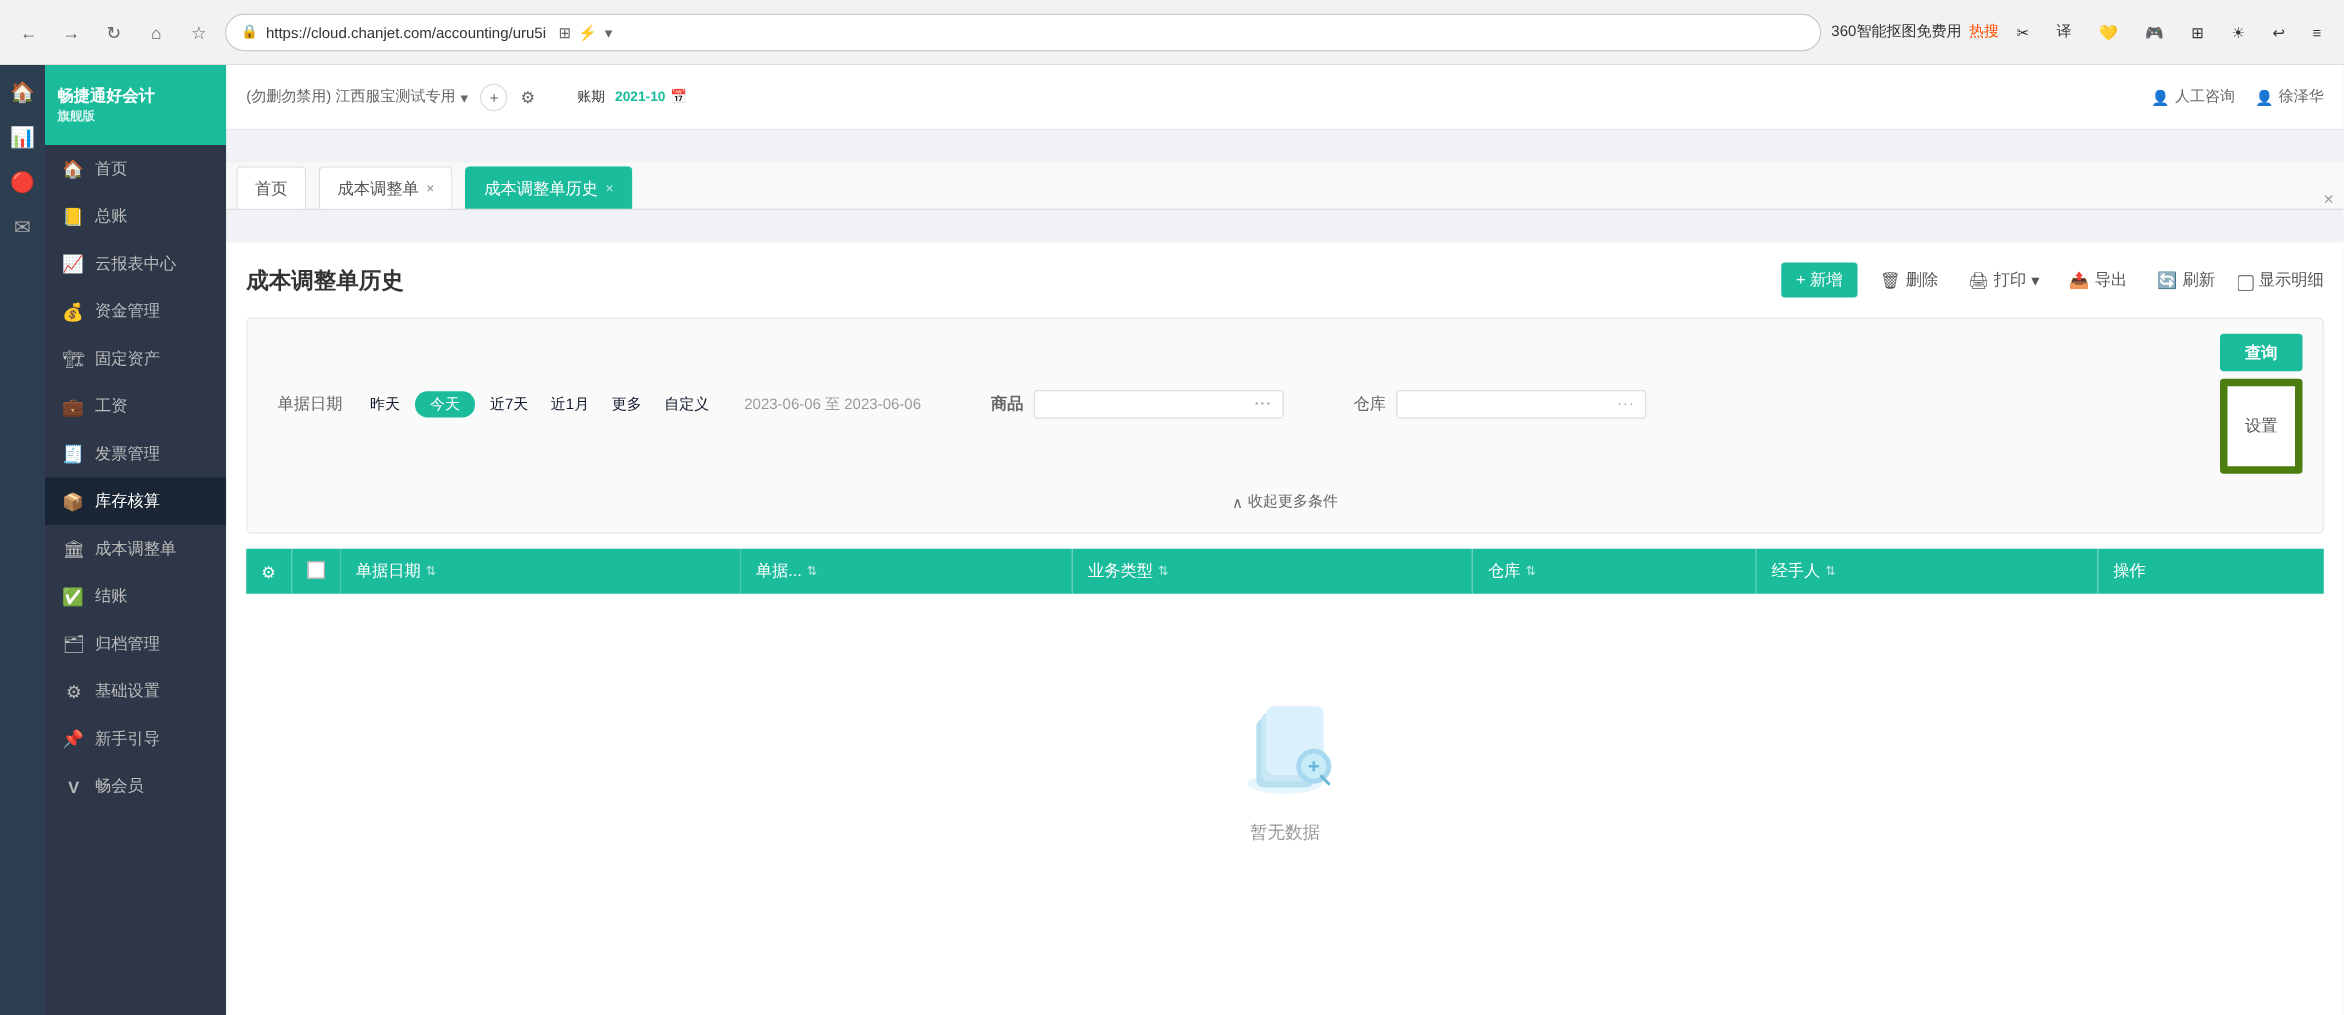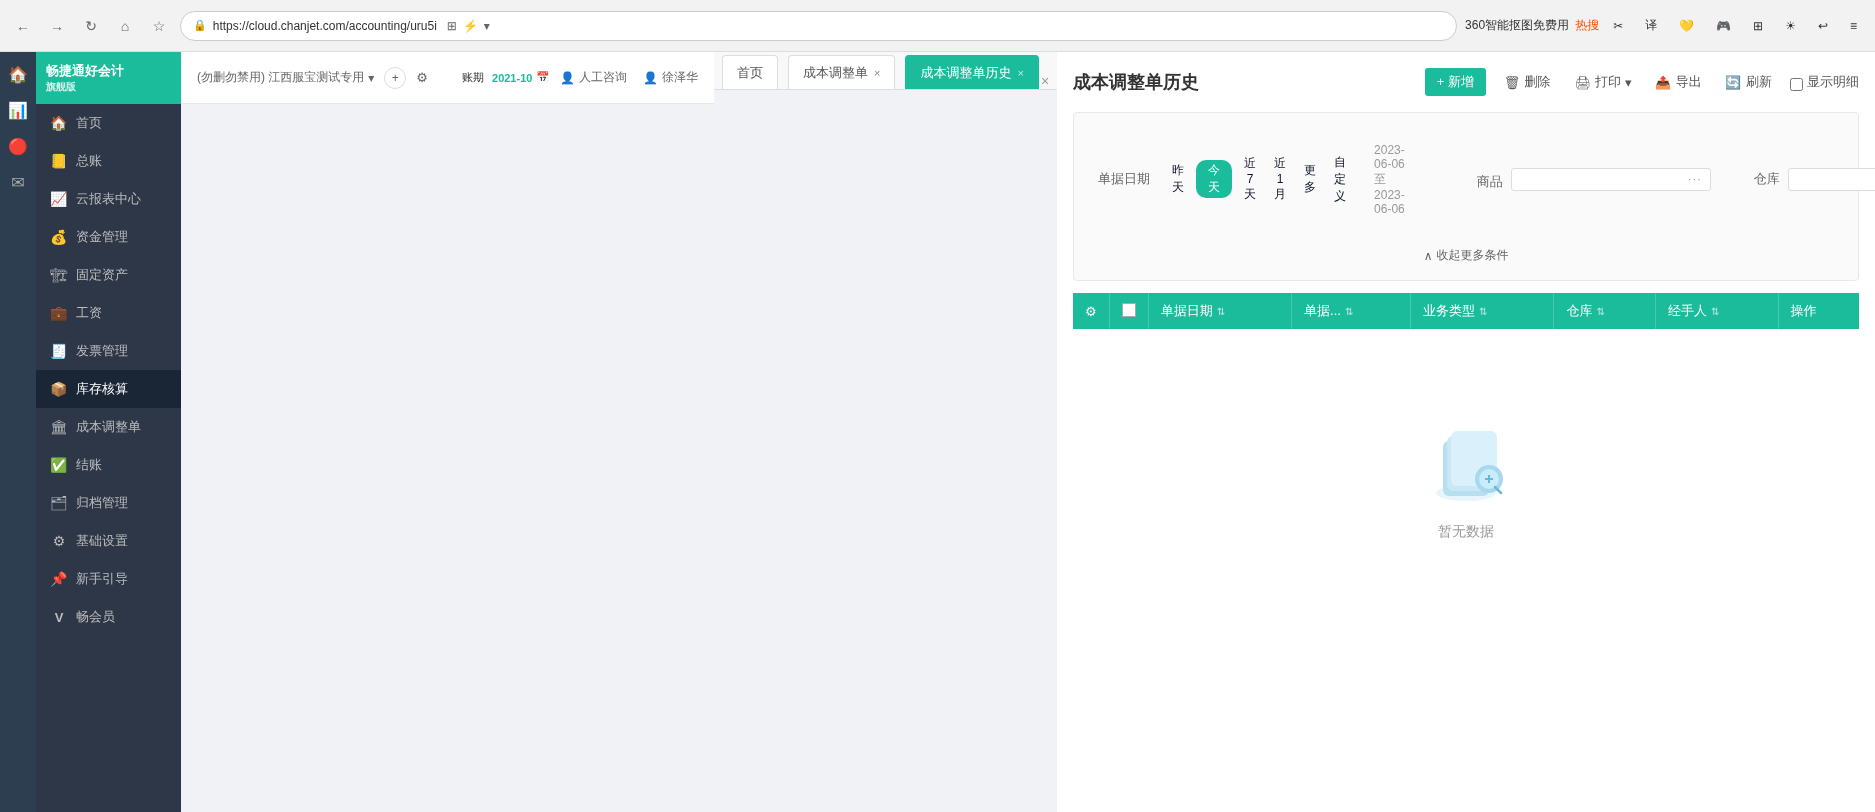--- a/index.html
+++ b/index.html
@@ -93,44 +93,45 @@
     }
     .sidebar-header {
       background: #1abc9c;
       padding: 8px 10px;
       display: flex;
       align-items: center;
       gap: 6px;
       color: white;
       font-size: 12px;
       font-weight: bold;
-      height: 52px;
+      height: 64px;
     }
     .sidebar-logo-text { font-size: 13px; font-weight: bold; }
     .sidebar-sub-text { font-size: 10px; color: rgba(255,255,255,0.8); }
     .sidebar-item {
       display: flex;
       align-items: center;
       padding: 10px 14px;
       gap: 8px;
       cursor: pointer;
       color: #bbb;
       font-size: 13px;
       transition: background 0.2s;
     }
     .sidebar-item.active { background: #1a2535; color: #fff; }
     .sidebar-item .icon { font-size: 14px; width: 18px; text-align: center; }
 
     
     .content-area {
       flex: 1;
       display: flex;
-      flex-direction: row;
+      flex-direction: column;
       overflow: hidden;
       background: #f0f2f5;
+      gap: 26px;
     }
 
     
     .top-bar {
       height: 52px;
       background: white;
       display: flex;
       align-items: center;
       padding: 0 16px;
       border-bottom: 1px solid #e8e8e8;
@@ -394,21 +395,20 @@
     .th-checkbox { width: 36px; text-align: center; }
     .th-actions { text-align: right; }
 
     
     .empty-state {
       display: flex;
       flex-direction: column;
       align-items: center;
       justify-content: center;
       padding: 80px 0;
-      margin-top: 12px;
     }
     .empty-icon {
       width: 90px;
       height: 90px;
       margin-bottom: 12px;
     }
     .empty-text {
       color: #999;
       font-size: 14px;
     }
@@ -420,22 +420,22 @@
       border: none;
       padding: 6px 14px;
       border-radius: 3px;
       cursor: pointer;
       font-size: 13px;
       font-weight: bold;
     }
     .settings-btn {
       background: white;
       color: #555;
-      border: 4px solid #4d7c0f;
-      padding: 5px 14px;
+      border: 6px solid #4d7c0f;
+      padding: 23px 14px;
       border-radius: 3px;
       cursor: pointer;
       font-size: 13px;
     }
     .filter-right-btns {
       display: flex;
       flex-direction: column;
       gap: 6px;
       margin-left: auto;
     }
@@ -630,21 +630,21 @@
           <div class="date-shortcuts">
             <button class="date-shortcut-btn">昨天</button>
             <button class="date-shortcut-btn active">今天</button>
             <button class="date-shortcut-btn">近7天</button>
             <button class="date-shortcut-btn">近1月</button>
             <button class="date-shortcut-btn">更多</button>
             <button class="date-shortcut-btn">自定义</button>
           </div>
           <span class="date-range-text">2023-06-06 至 2023-06-06</span>
 
-          <div style="display:flex;align-items:flex-end;gap:8px;margin-left:56px;">
+          <div style="display:flex;align-items:center;gap:8px;margin-left:40px;font-weight:bold;">
             <span class="filter-label-sm">商品</span>
             <div class="filter-select" style="min-width:200px;">
               <span style="flex:1;color:#ccc;">&nbsp;</span>
               <span class="dots">···</span>
             </div>
           </div>
 
           <div style="display:flex;align-items:center;gap:8px;margin-left:40px;">
             <span class="filter-label-sm">仓库</span>
             <div class="filter-select" style="min-width:200px;">

